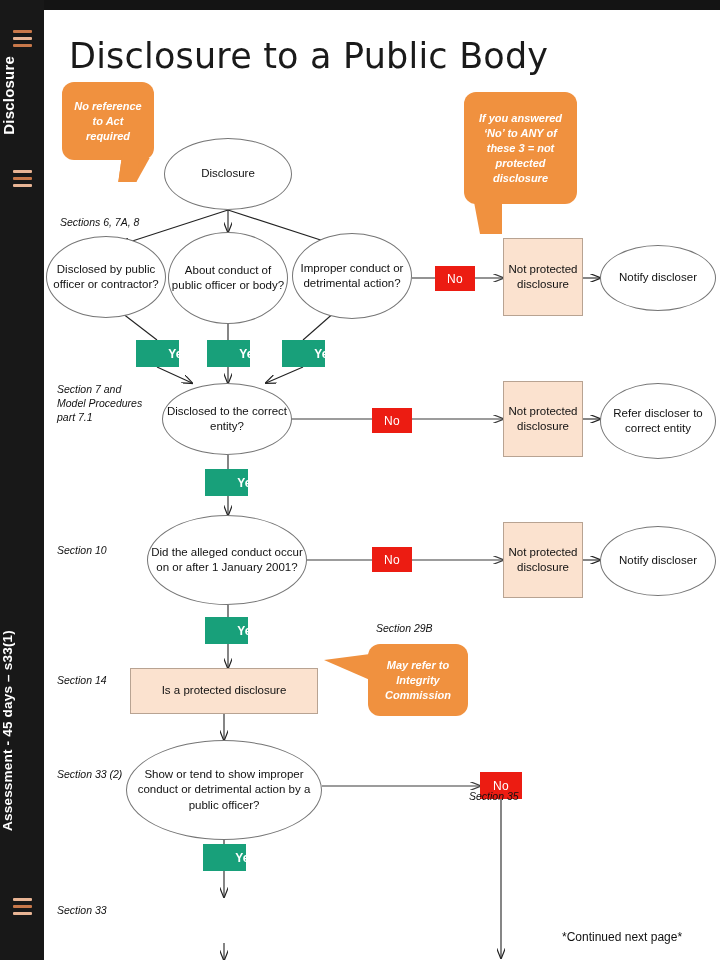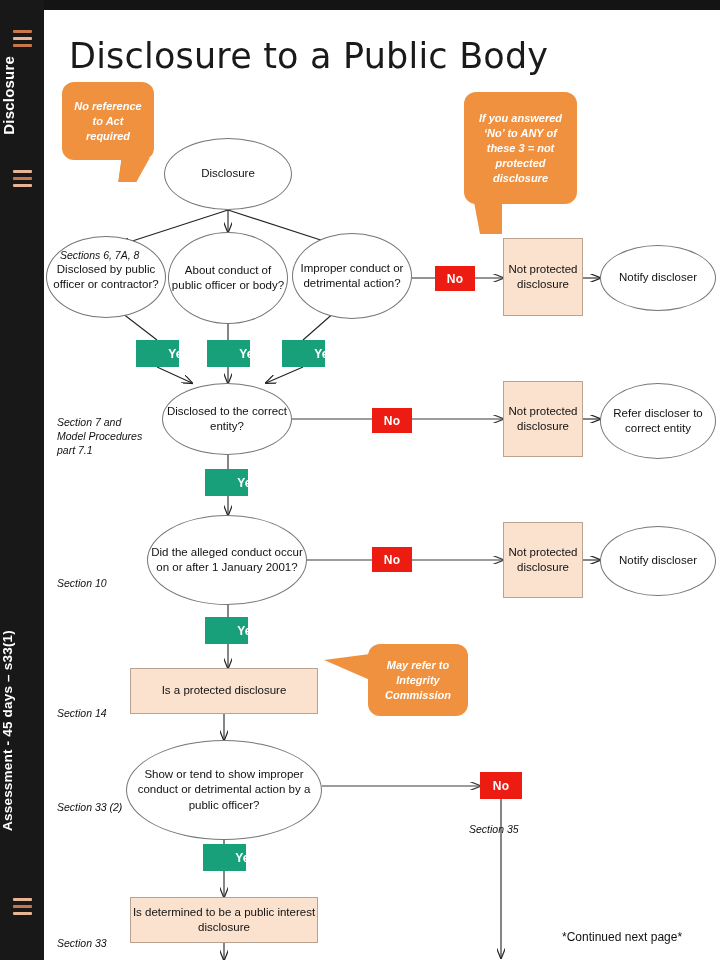--- a/index.html
+++ b/index.html
@@ -45,27 +45,27 @@
   .rect-peach{
     border:1px solid #b8a392;background:#fbe2cf;
     font-size:11.5px;color:#111;line-height:15.5px;
   }
   .badge-yes{
     background:#18a07a;color:#fff;font-size:12px;font-weight:bold;
     letter-spacing:.3px;
     padding-left:43px;
   }
   .badge-no{
-    background:#ec1c12;color:#fff;font-size:12px;font-weight:bold;
+    background:#ec1c12;color:#fff;font-size:12px;font-weight:normal;
     letter-spacing:.3px;
   }
 
   .seclabel{
     position:absolute;font-size:10.5px;font-style:italic;color:#111;
-    line-height:14px;white-space:pre-line;margin-top:33px;
+    line-height:14px;white-space:pre-line;
   }
   .note{
     position:absolute;font-size:12px;color:#111;
   }
 
   
   .callout{
     position:absolute;box-sizing:border-box;background:#f0913f;border-radius:12px;
     color:#fff;font-size:11px;font-weight:bold;font-style:italic;line-height:15px;
     display:flex;align-items:center;justify-content:flex-start;text-align:center;
@@ -204,21 +204,20 @@
     <div class="node badge-no" style="left:328px;top:537px;width:40px;height:25px">No</div>
     <div class="node rect-peach" style="left:459px;top:512px;width:80px;height:76px">Not protected disclosure</div>
     <div class="node ellipse" style="left:556px;top:516px;width:116px;height:70px">Notify discloser</div>
     <div class="node badge-yes" style="left:161px;top:607px;width:43px;height:27px">Yes</div>
 
     <div class="node rect-peach" style="left:86px;top:658px;width:188px;height:46px">Is a protected  disclosure</div>
 
     <div class="node ellipse" style="left:82px;top:730px;width:196px;height:100px">Show or tend to show improper  conduct or detrimental action by a public officer?</div>
     <div class="node badge-no" style="left:436px;top:762px;width:42px;height:27px">No</div>
     <div class="node badge-yes" style="left:159px;top:834px;width:43px;height:27px">Yes</div>
-    <div class="node rect-peach" style="left:86px;top:887px;width:188px;height:46px">Is determined  to  be a public interest  disclosure</div>
 
     <div class="seclabel" style="left:16px;top:205px">Sections 6, 7A, 8</div>
     <div class="seclabel" style="left:13px;top:372px">Section 7 and
 Model Procedures
 part 7.1</div>
     <div class="seclabel" style="left:13px;top:533px">Section 10</div>
     <div class="seclabel" style="left:13px;top:663px">Section 14</div>
     <div class="seclabel" style="left:13px;top:757px">Section 33 (2)</div>
     <div class="seclabel" style="left:13px;top:893px">Section 33</div>
     <div class="seclabel" style="left:332px;top:611px">Section  29B</div>

